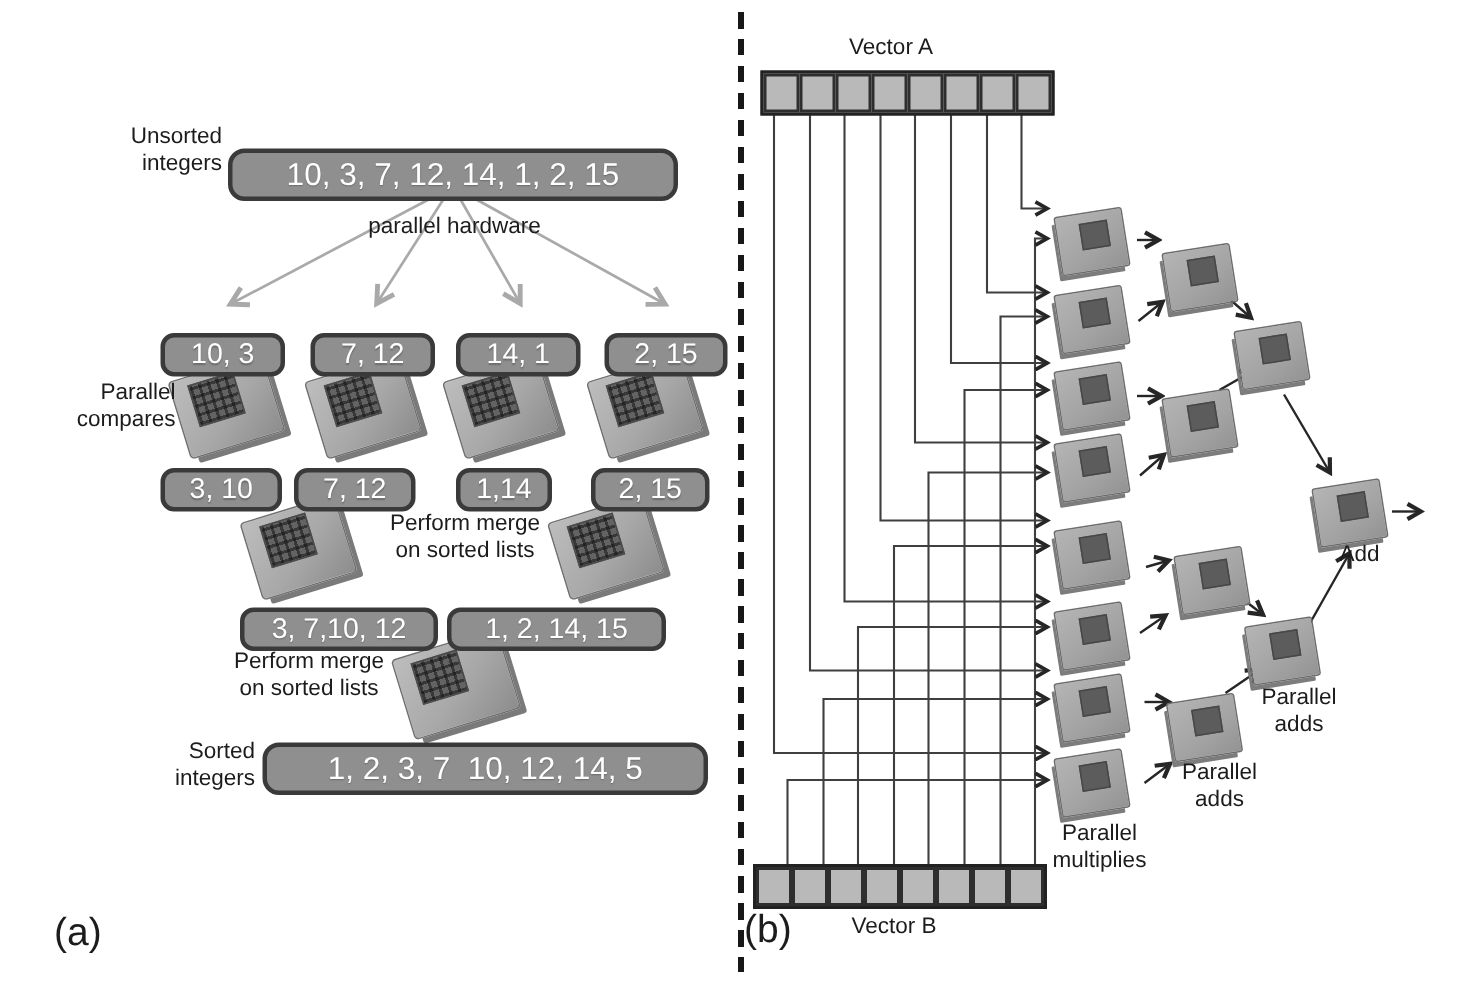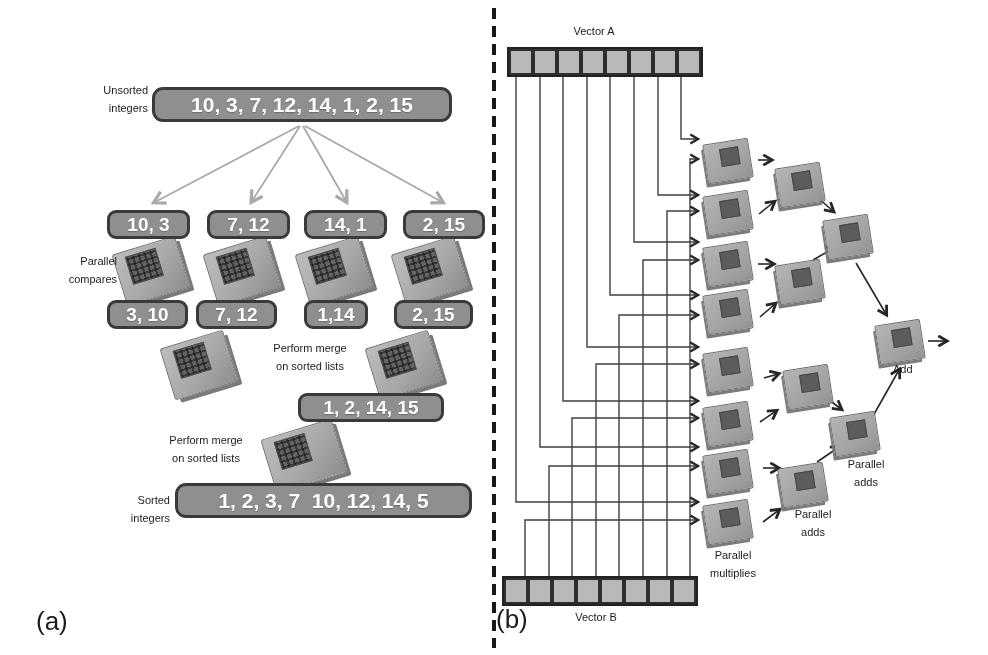--- a/index.html
+++ b/index.html
@@ -5,28 +5,29 @@
   html,body{margin:0;padding:0;background:#fff;}
   #canvas{
     position:relative;width:988px;height:655px;background:#fff;overflow:hidden;
     font-family:"Liberation Sans","DejaVu Sans",sans-serif;color:#1c1c1c;
   }
   
   .gbox{
     position:absolute;box-sizing:border-box;
     background:#8f8f8f;border:3px solid #3a3a3a;border-radius:9px;
     display:flex;align-items:center;justify-content:center;
-    color:#fff;font-weight:bold;z-index:3;
+    color:#fff;font-weight:normal;z-index:3;
     text-shadow:0 1px 1px rgba(0,0,0,.25);
+    margin-top:12px;
   }
   .gbox.big{font-size:21px;border-radius:11px;}
   .gbox.small{font-size:19px;}
   .gbox.keepspace{white-space:pre;}
   
-  .lbl{position:absolute;font-size:11px;line-height:17.5px;z-index:4;}
+  .lbl{position:absolute;font-size:15px;line-height:17.5px;z-index:4;}
   .lbl.center{text-align:center;}
   .lbl.right{text-align:right;}
   .figlabel{position:absolute;font-size:26px;z-index:4;}
   
   .chip-a{
     position:absolute;width:64px;height:52px;z-index:2;
     background:linear-gradient(140deg,#bdbdbd 0%,#a8a8a8 55%,#8d8d8d 100%);
     border:1px solid #6f6f6f;border-radius:3px;
     box-shadow:4px 5px 0 -1px #7a7a7a;
     transform:rotate(-17deg);
@@ -127,20 +128,21 @@
   </svg>
 
   <div class="lbl right" style="left:58px;top:82px;width:90px">
     <div>Unsorted</div>
     <div>integers</div>
   </div>
 
   <div class="gbox big" style="left:152px;top:87px;width:300px;height:35px">10, 3, 7, 12, 14, 1, 2, 15</div>
 
   <div class="lbl center" style="left:203px;top:142px;width:200px">
+    <div>parallel hardware</div>
   </div>
 
   <div class="gbox small" style="left:107px;top:210px;width:83px;height:29px">10, 3</div>
   <div class="gbox small" style="left:207px;top:210px;width:83px;height:29px">7, 12</div>
   <div class="gbox small" style="left:304px;top:210px;width:83px;height:29px">14, 1</div>
   <div class="gbox small" style="left:403px;top:210px;width:82px;height:29px">2, 15</div>
 
   <div class="lbl right" style="left:25px;top:253px;width:92px">
     <div>Parallel</div>
     <div>compares</div>
@@ -157,20 +159,21 @@
   <div class="gbox small" style="left:394px;top:300px;width:79px;height:29px">2, 15</div>
 
   <div class="chip-a" style="left:166px;top:338px"></div>
   <div class="chip-a" style="left:371px;top:338px"></div>
 
   <div class="lbl center" style="left:230px;top:340px;width:160px">
     <div>Perform merge</div>
     <div>on sorted lists</div>
   </div>
 
+  <div class="gbox small" style="left:160px;top:393px;width:132px;height:29px">3, 7,10, 12</div>
   <div class="gbox small" style="left:298px;top:393px;width:146px;height:29px">1, 2, 14, 15</div>
 
   <div class="lbl center" style="left:126px;top:432px;width:160px">
     <div>Perform merge</div>
     <div>on sorted lists</div>
   </div>
 
   <div class="chip-a" style="left:267px;top:428px;width:72px;height:54px"></div>
 
   <div class="lbl right" style="left:80px;top:492px;width:90px">

